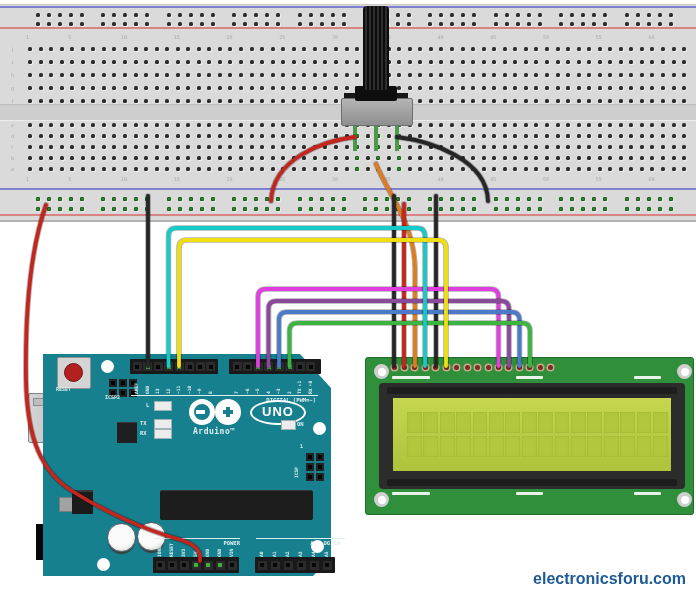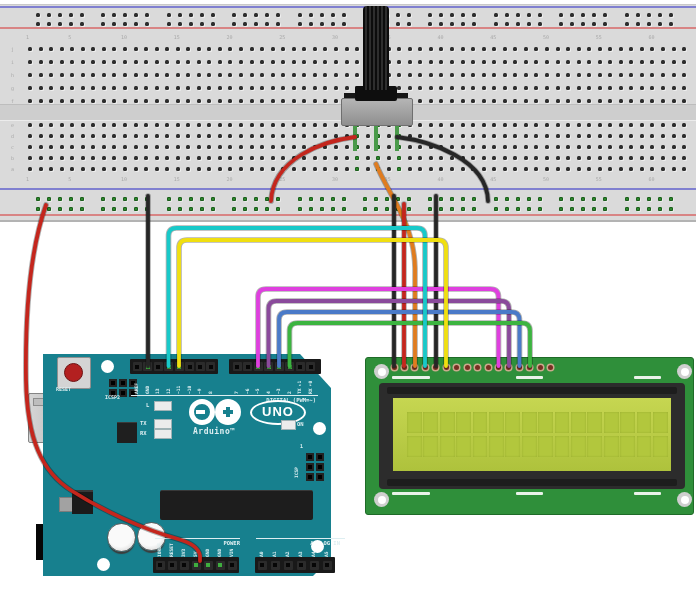--- a/index.html
+++ b/index.html
@@ -1300,13 +1300,14 @@
       <g>
         <path d="M148,196L148,366" fill="none" stroke="rgba(0,0,0,0.30)" stroke-width="5.6" stroke-linecap="round" stroke-linejoin="round"></path>
         <path d="M148,196L148,366" fill="none" stroke="#262626" stroke-width="3.8" stroke-linecap="round" stroke-linejoin="round"></path>
       </g>
       <g>
         <path d="M46,205 C30,250 25,310 26,380 C27,440 42,472 72,491 C102,510 142,529 178,539 C192,543 199,548 200,556 L200,561" fill="none" stroke="rgba(0,0,0,0.30)" stroke-width="5.6" stroke-linecap="round" stroke-linejoin="round"></path>
         <path d="M46,205 C30,250 25,310 26,380 C27,440 42,472 72,491 C102,510 142,529 178,539 C192,543 199,548 200,556 L200,561" fill="none" stroke="#c4261d" stroke-width="3.8" stroke-linecap="round" stroke-linejoin="round"></path>
       </g>
     </svg>
 
+  <div id="watermark" class="abs" style="color: rgb(30, 90, 150);">electronicsforu.com</div>
 </div>
 
 </body></html>

